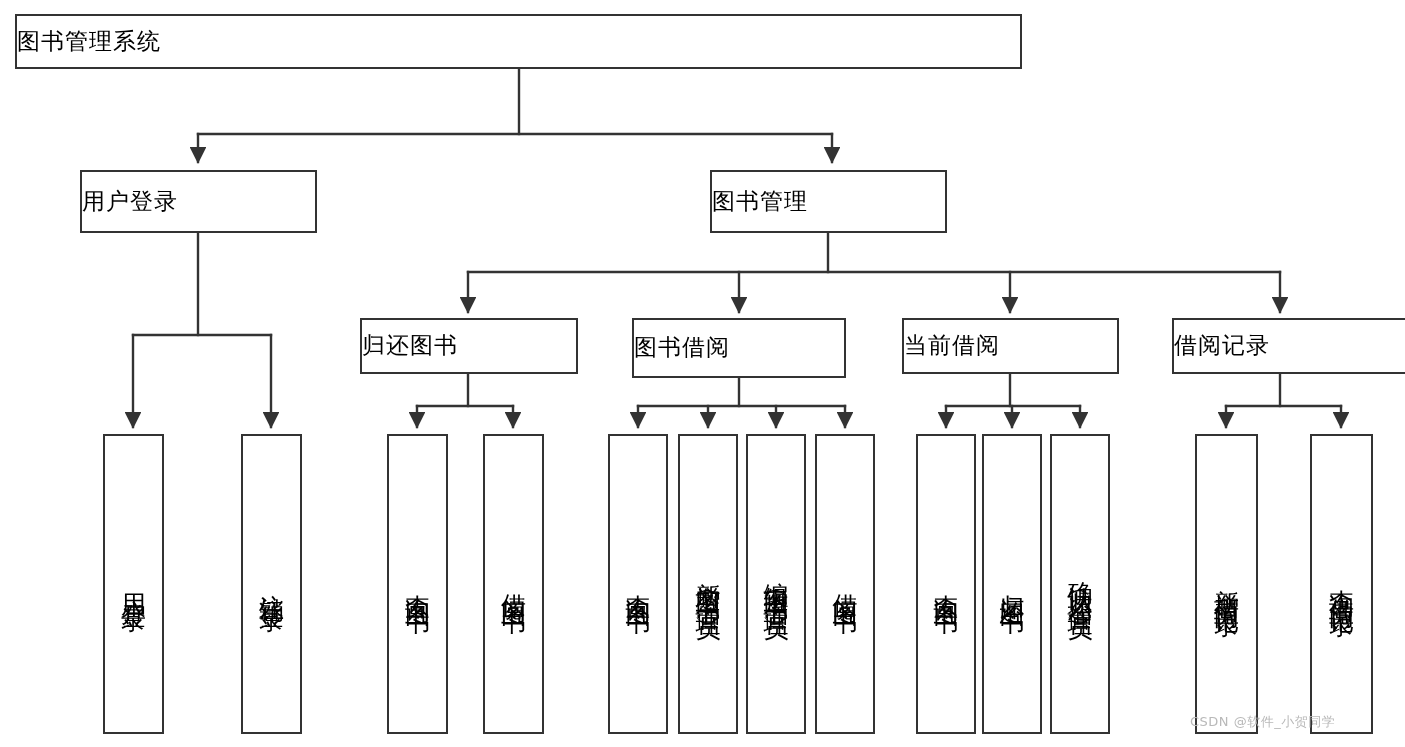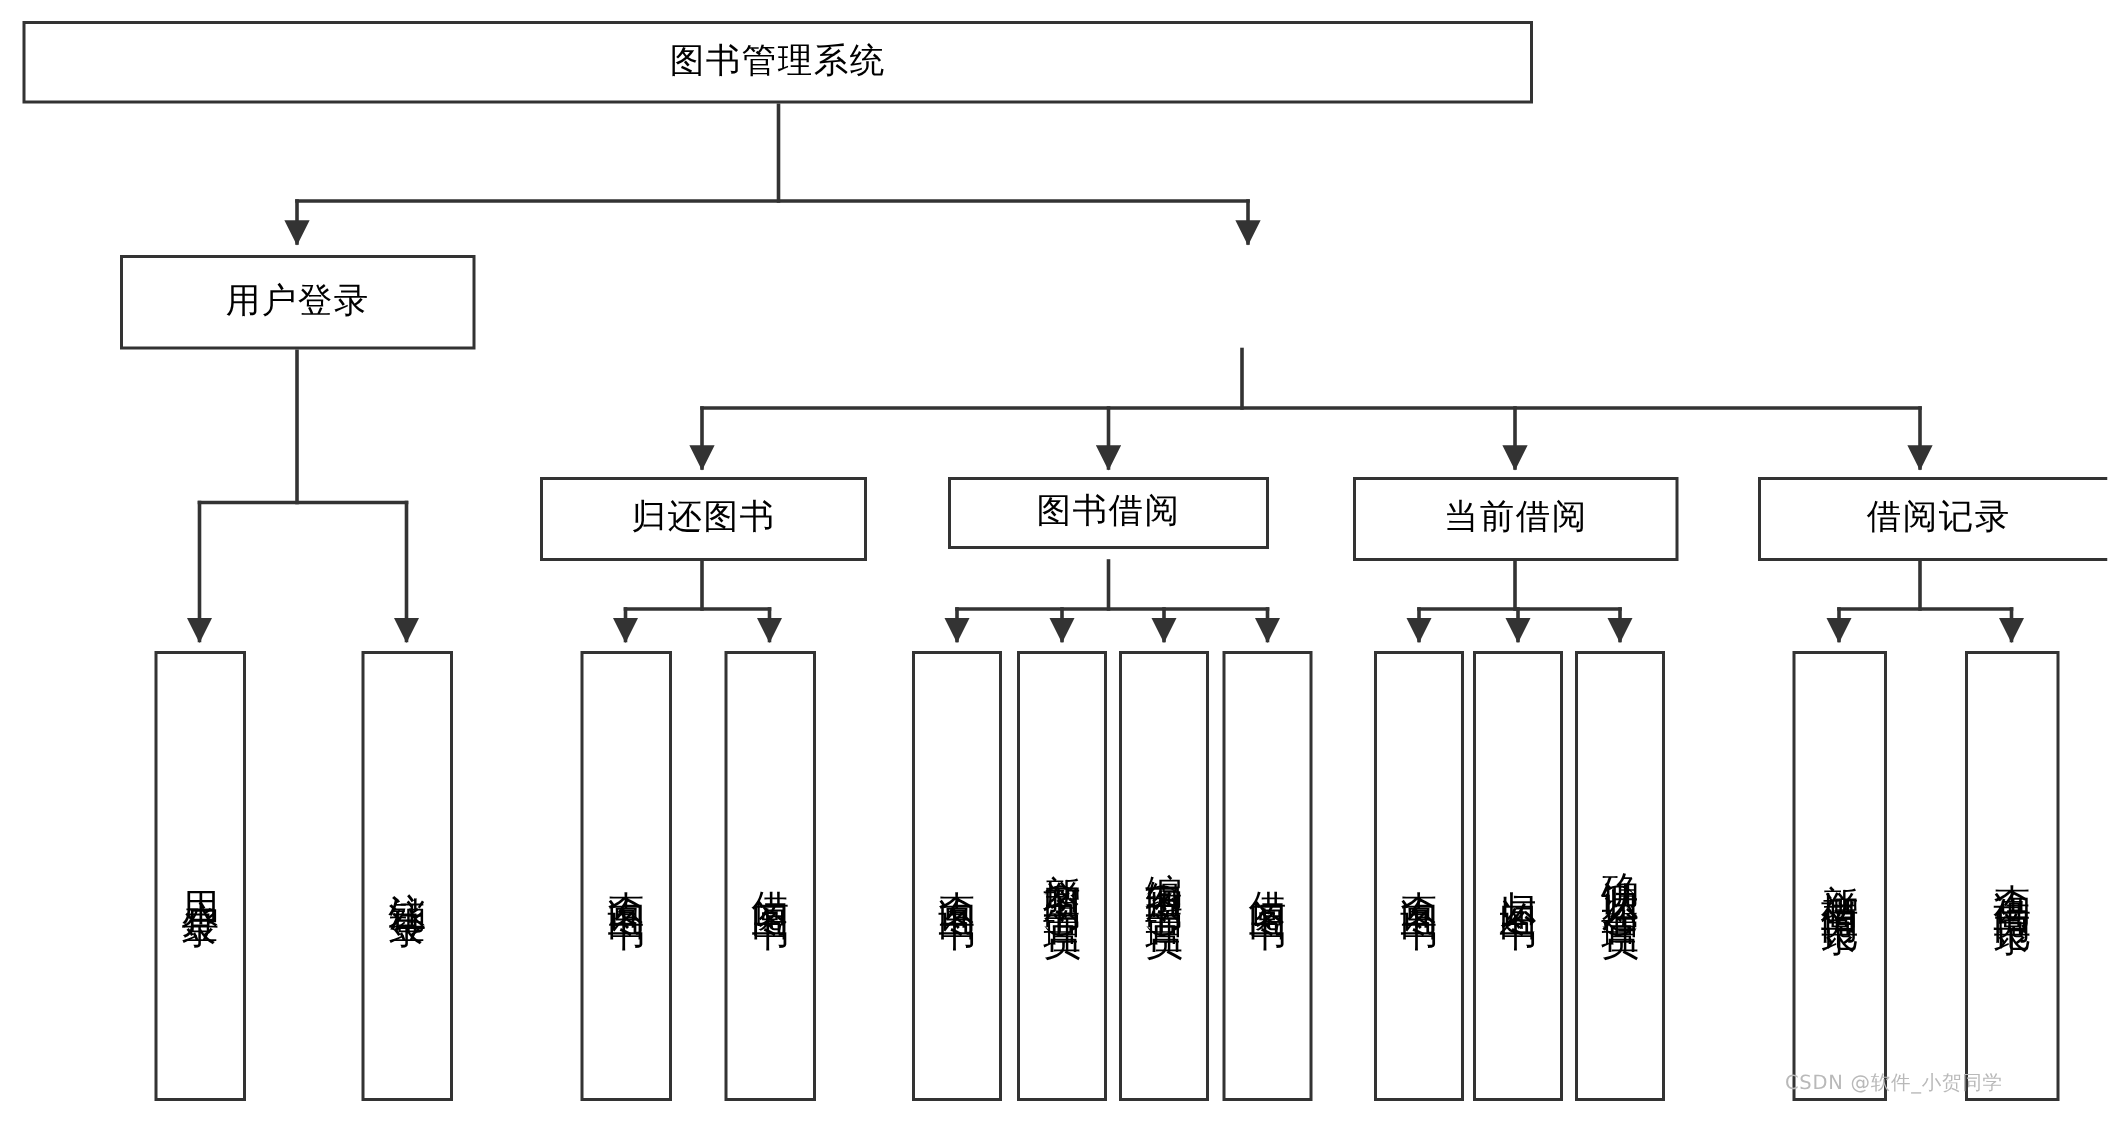--- a/index.html
+++ b/index.html
@@ -23,21 +23,21 @@
     height:747px;
     pointer-events:none;
   }
   .node{
     position:absolute;
     box-sizing:border-box;
     background:#ffffff;
     border:2px solid #333333;
     display:flex;
     align-items:center;
-    justify-content:center;
+    justify-content:flex-start;
     z-index:2;
   }
   .node .label{
     display:block;
     text-align:center;
     color:#000000;
     line-height:1.18;
     white-space:nowrap;
   }
   
@@ -129,26 +129,29 @@
   </svg>
 
   <div class="node root h" style="left:15px; top:14px; width:1007px; height:55px;">
     <span class="label">图书管理系统</span>
   </div>
 
   <div class="node h" style="left:80px; top:170px; width:237px; height:63px;">
     <span class="label">用户登录</span>
   </div>
 
+  <div class="node h" style="left:710px; top:170px; width:237px; height:63px;">
+    <span class="label">图书管理</span>
+  </div>
 
   <div class="node h" style="left:360px; top:318px; width:218px; height:56px;">
     <span class="label">归还图书</span>
   </div>
 
-  <div class="node h" style="left:632px; top:318px; width:214px; height:48px;">
+  <div class="node h" style="left:632px; top:318px; width:214px; height:60px;">
     <span class="label">图书借阅</span>
   </div>
 
   <div class="node h" style="left:902px; top:318px; width:217px; height:56px;">
     <span class="label">当前借阅</span>
   </div>
 
   <div class="node h" style="left:1172px; top:318px; width:241px; height:56px;">
     <span class="label">借阅记录</span>
   </div>

